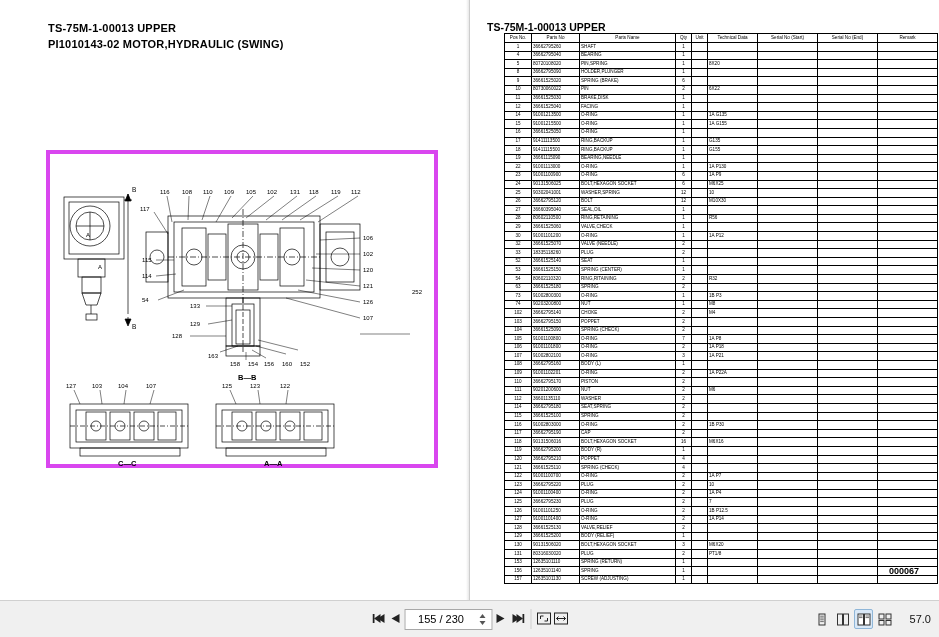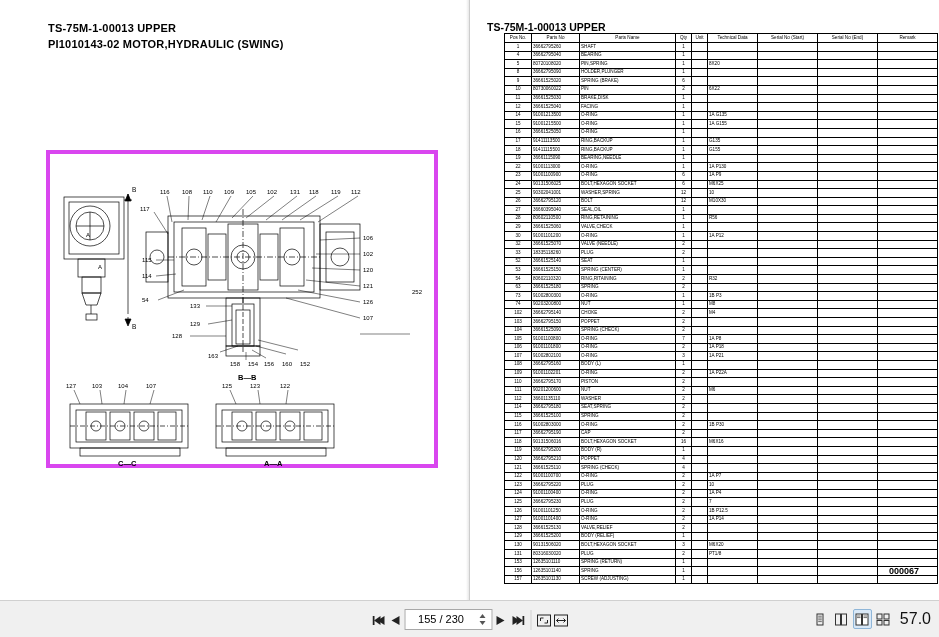--- a/index.html
+++ b/index.html
@@ -130,21 +130,21 @@
     background: #f0f0f0;
     border-top: 1px solid #d0d0d0;
     display: flex;
     align-items: center;
   }
   .tb-center {
     position: absolute;
     left: 50%;
     transform: translateX(-50%);
     display: flex;
-    align-items: flex-end;
+    align-items: flex-start;
     gap: 0;
   }
   .tb-btn {
     width: 17px; height: 19px;
     display: flex; align-items: center; justify-content: center;
     background: transparent;
     border: none;
     color: #222;
     font-size: 9px;
     cursor: pointer;
@@ -183,21 +183,21 @@
   .spin i.dn { border-top: 4px solid #555; }
 
   .tb-right {
     position: absolute;
     right: 8px;
     display: flex;
     align-items: center;
     gap: 7px;
   }
   .zoom-val {
-    font-size: 16px;
+    font-size: 11px;
     color: #111;
     min-width: 30px;
     text-align: right;
   }
   .viewmode-group {
     display: flex;
     align-items: center;
     gap: 2px;
   }
   .vm {

